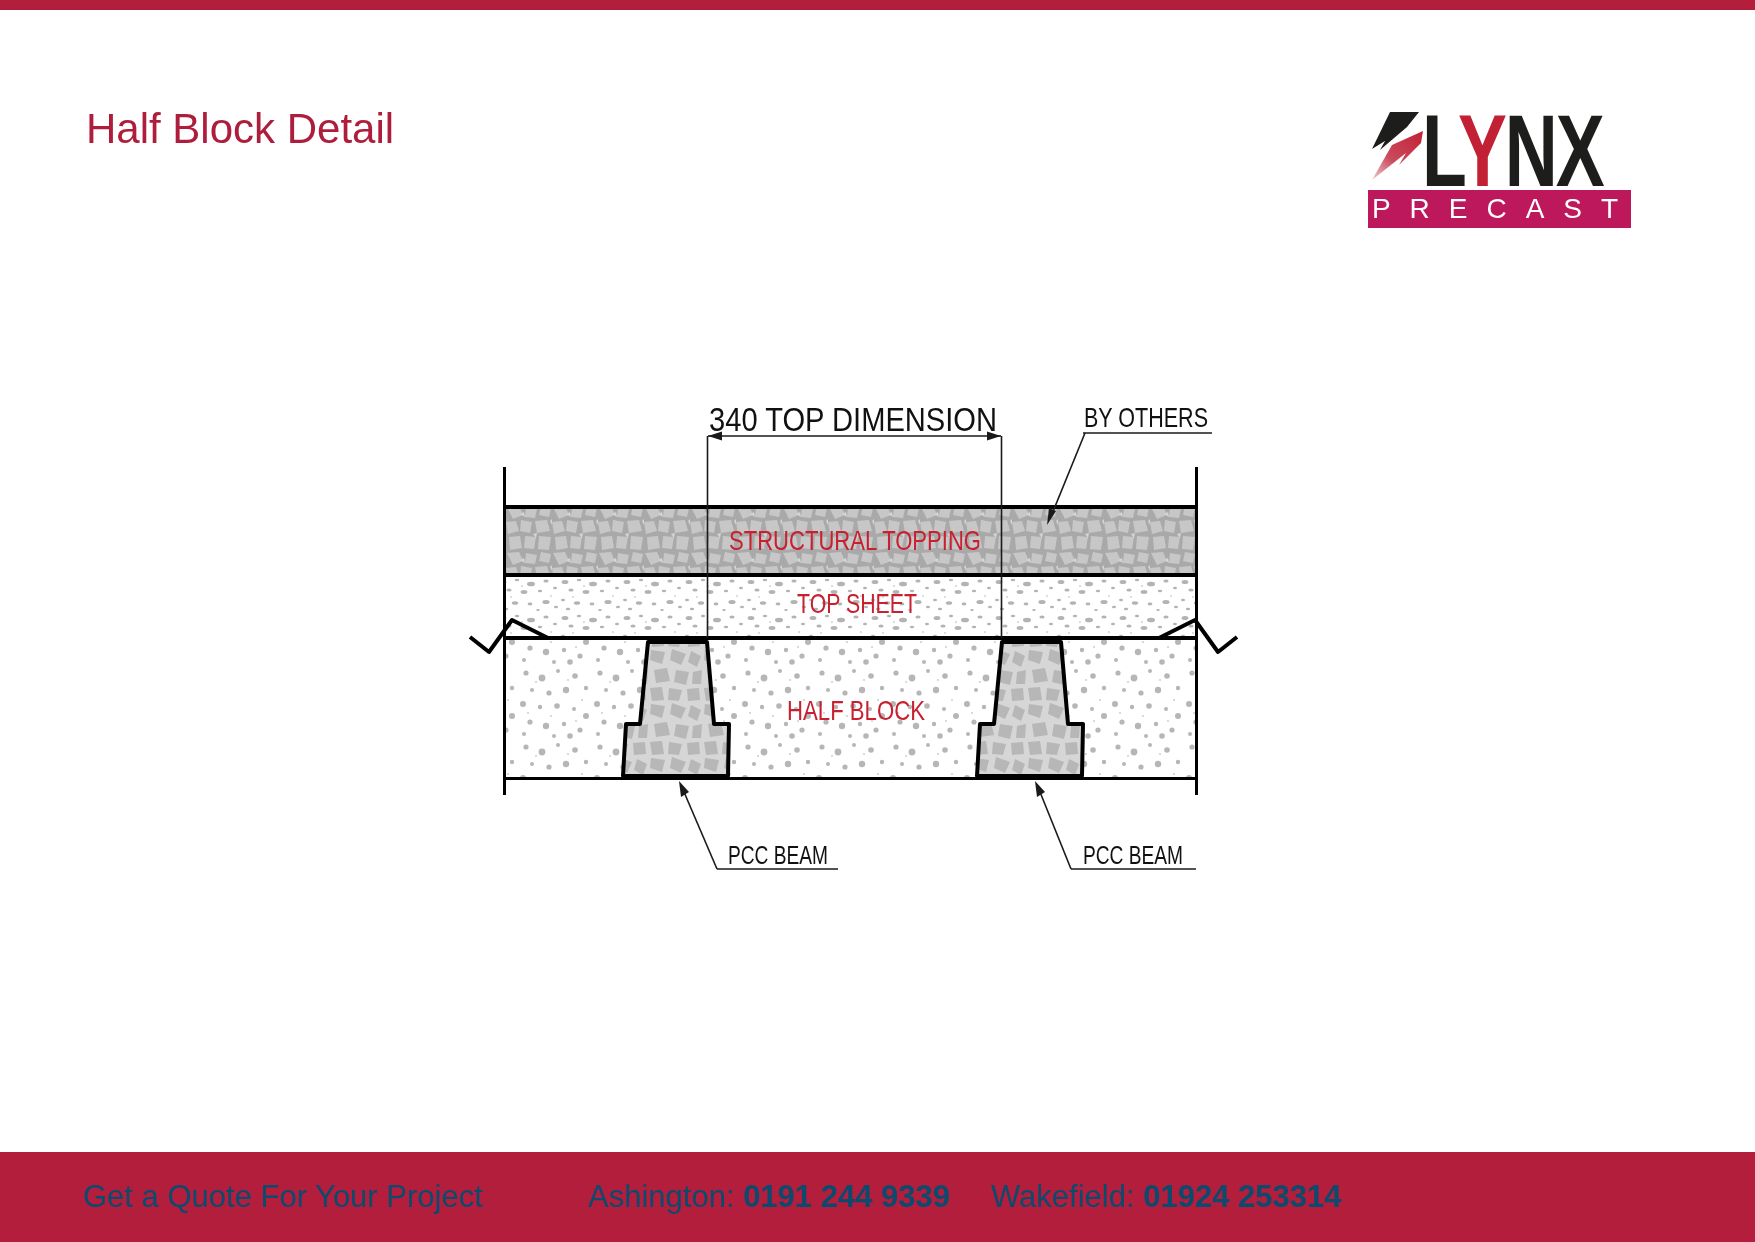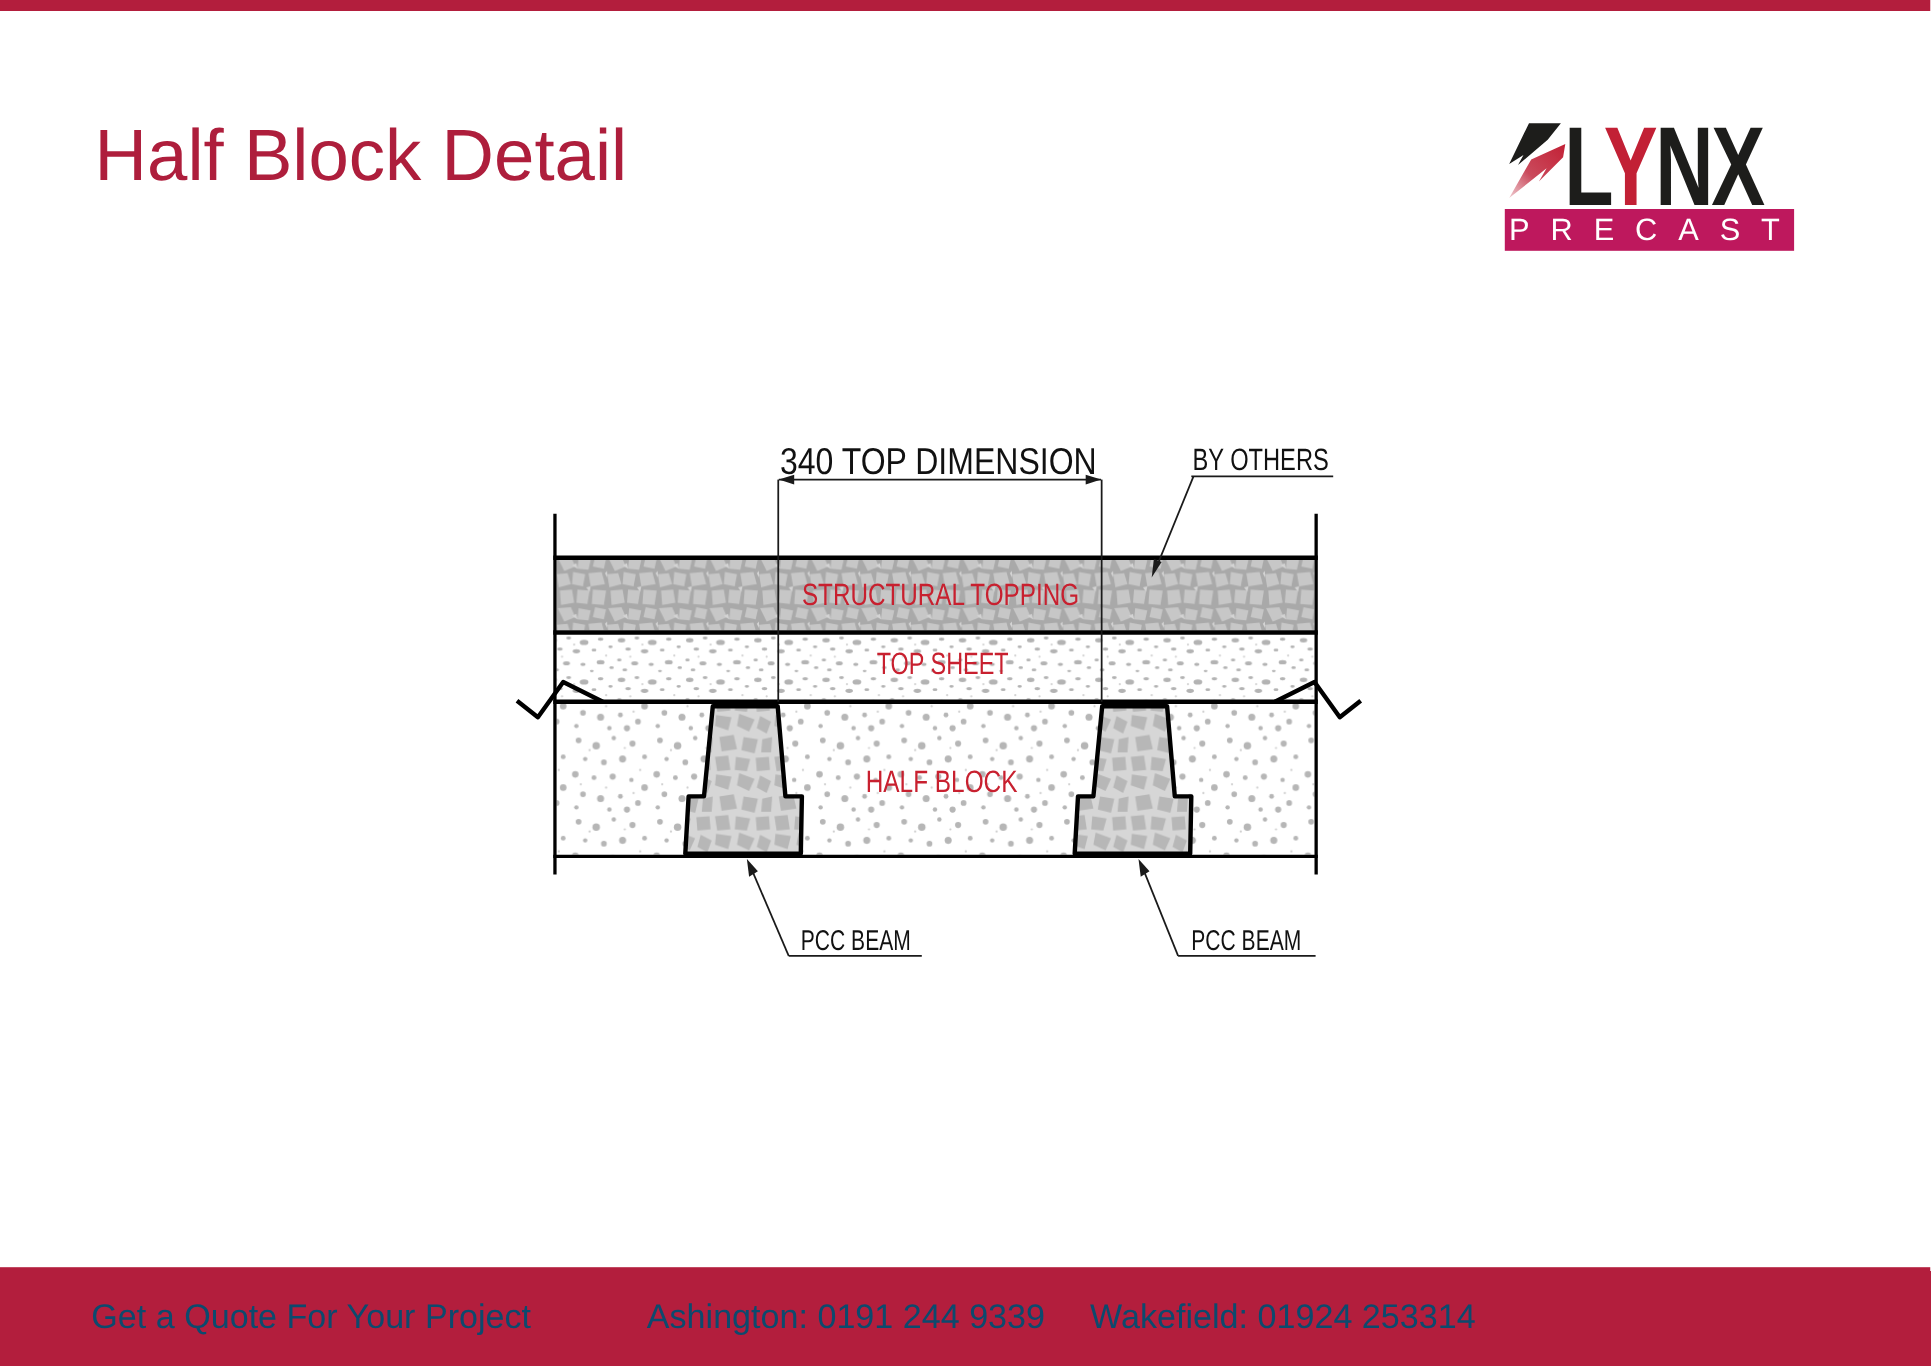--- a/index.html
+++ b/index.html
@@ -6,21 +6,21 @@
   body{
     width:1755px;height:1242px;position:relative;background:#ffffff;
     font-family:"Liberation Sans", sans-serif;overflow:hidden;
   }
   .abs{position:absolute;}
   
   #top-bar{left:0;top:0;width:1755px;height:10px;background:#b31e3d;}
   #footer-bar{left:0;top:1152px;width:1755px;height:90px;background:#b31e3d;}
   
   #page-title{
-    left:86px;top:108px;font-size:66px;line-height:1;color:#ae1e3c;
+    left:86px;top:108px;font-size:42px;line-height:1;color:#ae1e3c;
     letter-spacing:0px;white-space:nowrap;
   }
   
   #logo{left:1330px;top:96px;width:266px;height:134px;margin-left:36px;}
   #lynx-word{
     position:absolute;left:56px;top:4px;font-size:102px;line-height:1;font-weight:700;
     letter-spacing:-3px;transform:scaleX(0.72);transform-origin:0 50%;white-space:nowrap;
     color:#1d1d1b;
   }
   #lynx-word .red{color:#c22035;}
@@ -32,21 +32,21 @@
     color:#ffffff;font-size:28px;letter-spacing:19px;line-height:1;font-weight:400;
     white-space:nowrap;text-indent:10px;
   }
   
   .footer-text{
     top:1181px;color:#0c4a6e;font-size:31px;line-height:1;white-space:nowrap;
   }
   #footer-cta{left:83px;}
   #footer-ashington{left:588px;}
   #footer-wakefield{left:963px;margin-left:28px;}
-  .footer-text b{font-weight:400;}
+  .footer-text b{font-weight:700;}
   
   #diagram{left:0;top:0;width:1755px;height:1242px;}
   text{font-family:"Liberation Sans", sans-serif;}
   .dim-text{font-size:34px;fill:#111111;}
   .black-label{font-size:28px;fill:#111111;}
   .pcc-label{font-size:26px;fill:#111111;}
   .red-label{font-size:28px;fill:#c8202f;}
 </style>
 </head>
 <body>

